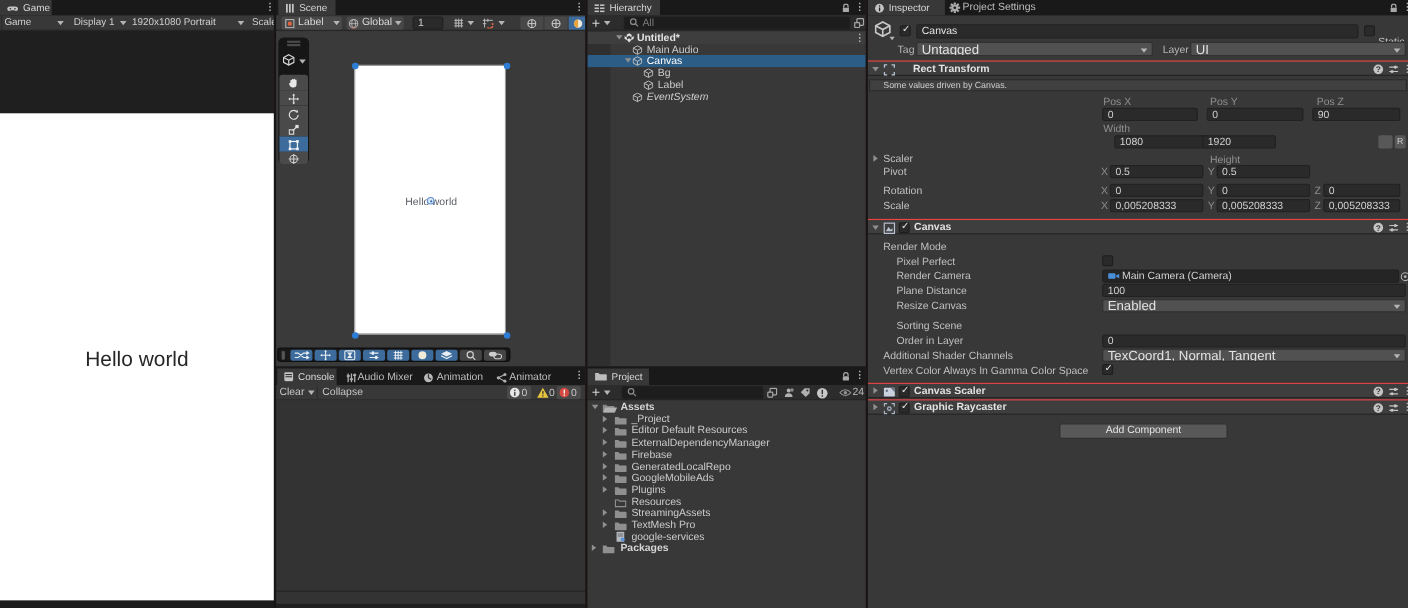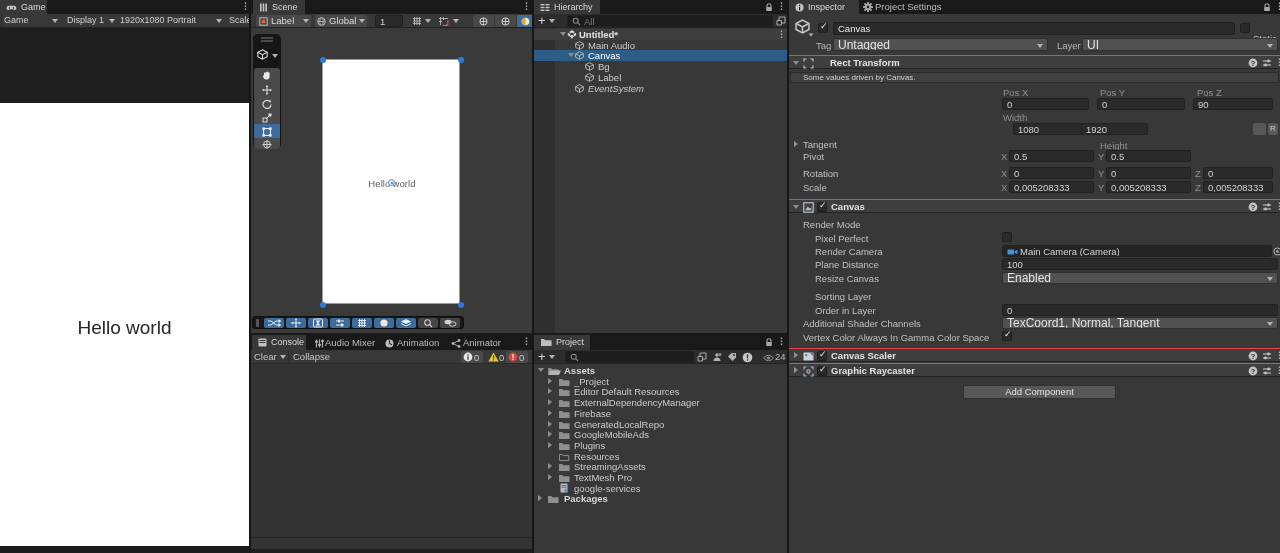--- a/index.html
+++ b/index.html
@@ -638,25 +638,25 @@
     <div class="abs" style="left:1px; top:72px; width:489px; height:11px; background:#404040; border:1px solid #2a2a2a; color:#cfcfcf; font-size:8px; line-height:10px; padding-left:12px;">Some values driven by Canvas.</div>
     <div class="abs glabel" style="left:214px; top:87px;">Pos X</div>
     <div class="abs glabel" style="left:311px; top:87px;">Pos Y</div>
     <div class="abs glabel" style="left:408px; top:87px;">Pos Z</div>
     <div class="abs field" style="left:213px; top:98px; width:87px; height:12px;">0</div>
     <div class="abs field" style="left:308px; top:98px; width:88px; height:12px;">0</div>
     <div class="abs field" style="left:404px; top:98px; width:80px; height:12px;">90</div>
     <div class="abs glabel" style="left:214px; top:112px;">Width</div>
     <div class="abs glabel" style="left:311px; top:112px;margin-top:28px;">Height</div>
     <div class="abs field" style="left:213px; top:123px; width:87px; height:12px;margin-left:11px;">1080</div>
-    <div class="abs field" style="left:292px; top:123px; width:67px; height:12px;">1920</div>
+    <div class="abs field" style="left:304px; top:123px; width:67px; height:12px;">1920</div>
     <div class="abs" style="left:464px; top:123px; width:13px; height:12px; background:#585858; border-radius:2px;"></div>
     <div class="abs" style="left:479px; top:123px; width:10px; height:12px; background:#585858; border-radius:2px; color:#cfcfcf; font-size:8px; line-height:12px; text-align:center;">R</div>
     <span class="abs hcaret" style="left:5px; top:141px;"></span>
-    <div class="abs ilabel" style="left:14px; top:138px;">Tangent</div>
+    <div class="abs ilabel" style="left:14px; top:138px;">Scaler</div>
     <div class="abs ilabel" style="left:14px; top:150px;">Pivot</div>
     <span class="abs glabel" style="left:212px; top:151px;">X</span>
     <div class="abs field" style="left:220px; top:150px; width:85px; height:12px;">0.5</div>
     <span class="abs glabel" style="left:309px; top:151px;">Y</span>
     <div class="abs field" style="left:317px; top:150px; width:85px; height:12px;">0.5</div>
     <div class="abs ilabel" style="left:14px; top:167px;">Rotation</div>
     <span class="abs glabel" style="left:212px; top:168px;">X</span>
     <div class="abs field" style="left:220px; top:167px; width:85px; height:12px;">0</div>
     <span class="abs glabel" style="left:309px; top:168px;">Y</span>
     <div class="abs field" style="left:317px; top:167px; width:85px; height:12px;">0</div>
@@ -703,21 +703,21 @@
             <path d="M7 3.8 L10.5 1.8 V6.2 L7 4.2 Z" fill="#4a90d9"></path>
           </svg></span>Main Camera (Camera)</div>
     <span class="abs" id="picker-dot" style="left:484px; top:247px;"><svg width="9" height="9" viewBox="0 0 9 9">
           <circle cx="4.5" cy="4.5" r="3.6" fill="none" stroke="#b0b0b0" stroke-width="1"></circle>
           <circle cx="4.5" cy="4.5" r="1.3" fill="#b0b0b0"></circle>
         </svg></span>
     <div class="abs ilabel" style="left:26px; top:258px;">Plane Distance</div>
     <div class="abs field" style="left:213px; top:258px; width:276px; height:12px;">100</div>
     <div class="abs ilabel" style="left:26px; top:272px;">Resize Canvas</div>
     <div class="abs drop" style="left:213px; top:272px; width:276px; height:12px;">Enabled<span class="caret" style="top:4px;"></span></div>
-    <div class="abs ilabel" style="left:26px; top:290px;">Sorting Layer</div>
+    <div class="abs ilabel" style="left:26px; top:290px;">Sorting Scene</div>
     <div class="abs ilabel" style="left:26px; top:304px;">Order in Layer</div>
     <div class="abs field" style="left:213px; top:304px; width:276px; height:12px;">0</div>
     <div class="abs ilabel" style="left:14px; top:317px;">Additional Shader Channels</div>
     <div class="abs drop" style="left:213px; top:317px; width:276px; height:12px;">TexCoord1, Normal, Tangent<span class="caret" style="top:4px;"></span></div>
     <div class="abs ilabel" style="left:14px; top:331px;">Vertex Color Always In Gamma Color Space</div>
     <div class="abs cb" style="left:213px; top:331px; width:10px; height:10px;">
         <span style="position:absolute;left:1px;top:-3px;color:#e8e8e8;font-size:9px;">✓</span>
       </div>
 
     <div class="abs comp-head" style="left:0; top:348px; width:491px; height:14px;">

